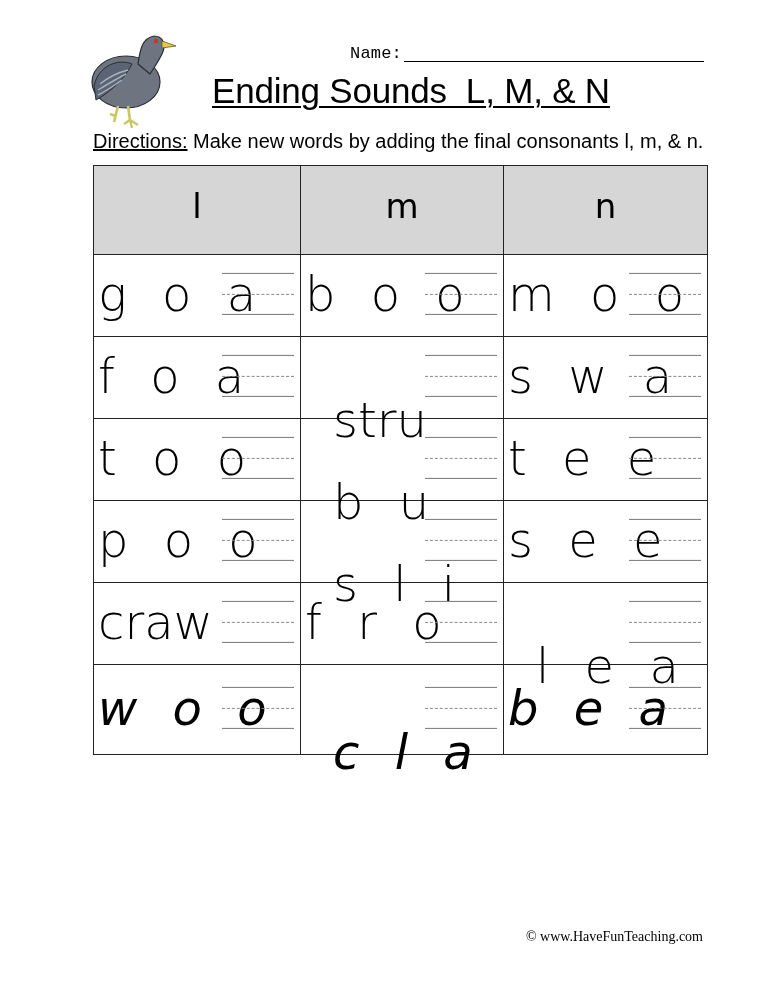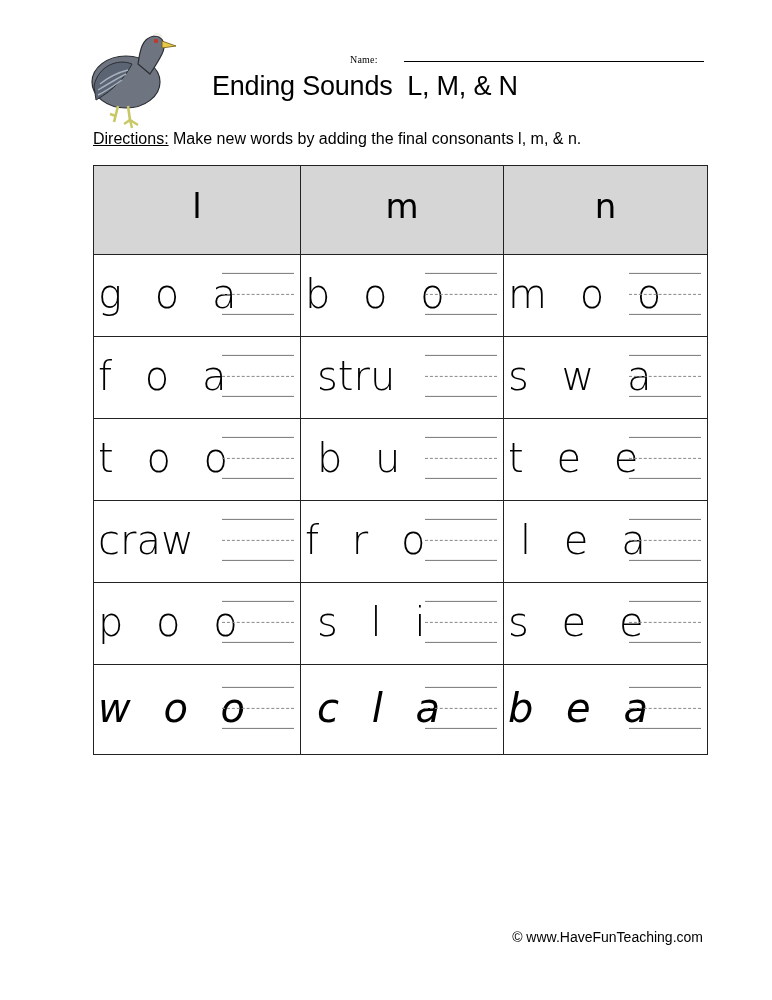--- a/index.html
+++ b/index.html
@@ -1,49 +1,49 @@
 <!DOCTYPE html>
 <html><head>
 <meta charset="utf-8">
 <style>
   html, body { margin: 0; padding: 0; background: #ffffff; }
   body { width: 772px; height: 1000px; position: relative; overflow: hidden;
          font-family: "Liberation Sans", sans-serif; color: #000; }
   .bird { position: absolute; left: 80px; top: 24px; width: 100px; height: 106px; }
-  .name-label { position: absolute; left: 350px; top: 54px; font-size: 10px;
-                font-family: Liberation Serif, serif; letter-spacing: 0.2px; }
+  .name-label { position: absolute; left: 350px; top: 44px; font-size: 17px;
+                font-family: Liberation Mono, monospace; letter-spacing: 0.2px; }
   .name-line { position: absolute; left: 404px; top: 61px; width: 300px; height: 0;
                border-top: 1.5px solid #000; }
-  .title { position: absolute; left: 212px; top: 71px; font-size: 27px;
-           text-decoration-thickness: 1.5px;
+  .title { position: absolute; left: 212px; top: 71px; font-size: 35px;
+           text-decoration: underline; text-decoration-thickness: 1.5px;
            text-underline-offset: 3px; white-space: pre; letter-spacing: -0.2px; }
-  .directions { position: absolute; left: 93px; top: 130px; font-size: 16px; white-space: pre; }
+  .directions { position: absolute; left: 93px; top: 130px; font-size: 20px; white-space: pre; }
   .directions .lbl { text-decoration: underline; }
   table.ws { position: absolute; left: 93px; top: 165px; width: 614px;
              border-collapse: collapse; table-layout: fixed; }
   table.ws th, table.ws td { border: 1.5px solid #222; padding: 0; position: relative; }
   table.ws th { background: #d6d6d6; height: 88px; font-weight: normal;
                 font-family: "DejaVu Sans", sans-serif; font-size: 34px; }
   table.ws th .hl { position: relative; top: -4px; }
   table.ws td { height: 81px; }
   table.ws tr.tall td { height: 89px; font-style: italic; }
   .word { position: absolute; left: 4px; top: 50%; transform: translateY(-54%);
-          font-family: "DejaVu Sans", sans-serif; font-size: 40px; letter-spacing: 10px;
+          font-family: "DejaVu Sans", sans-serif; font-size: 48px; letter-spacing: 10px;
           white-space: pre; font-weight: 300; }
-  .word.indent { left: 16px; }
+  .word.indent { left: 32px; margin-top: 44px; }
   .word.tight { letter-spacing: 0px; }
   .lines { position: absolute; right: 6px; width: 72px; top: 50%; height: 42px;
            transform: translateY(-55%); }
   .lines .top, .lines .bot { position: absolute; left: 0; right: 0; height: 0;
                              border-top: 1.2px solid #777; }
   .lines .top { top: 0; }
   .lines .bot { bottom: 0; }
   .lines .mid { position: absolute; left: 0; right: 0; top: 50%; height: 0;
                 border-top: 1px dashed #888; }
-  .footer { position: absolute; right: 69px; top: 929px; font-size: 14px; }
+  .footer { position: absolute; right: 69px; top: 929px; font-size: 14px; font-family: Liberation Serif, serif; }
 </style>
 </head>
 <body>
 
 <div class="bird">
   <svg width="100" height="106" viewBox="0 0 100 106">
 
     <ellipse cx="46" cy="58" rx="34" ry="26" fill="#6f7580" stroke="#2a2d33" stroke-width="1.2"></ellipse>
 
     <path d="M14 62 C18 42 38 34 52 40 C46 52 34 66 16 76 Z" fill="#5a6472" stroke="#2a2d33" stroke-width="1"></path>
@@ -158,63 +158,63 @@
           <span class="word">t e e</span>
           <div class="lines">
             <div class="top"></div>
             <div class="mid"></div>
             <div class="bot"></div>
           </div>
         </td>
     </tr>
     <tr>
       <td>
+          <span class="word">p o o</span>
+          <div class="lines">
+            <div class="top"></div>
+            <div class="mid"></div>
+            <div class="bot"></div>
+          </div>
+        </td>
+      <td>
+          <span class="word indent">s l i</span>
+          <div class="lines">
+            <div class="top"></div>
+            <div class="mid"></div>
+            <div class="bot"></div>
+          </div>
+        </td>
+      <td>
+          <span class="word">s e e</span>
+          <div class="lines">
+            <div class="top"></div>
+            <div class="mid"></div>
+            <div class="bot"></div>
+          </div>
+        </td>
+    </tr>
+    <tr>
+      <td>
           <span class="word tight">craw</span>
           <div class="lines">
             <div class="top"></div>
             <div class="mid"></div>
             <div class="bot"></div>
           </div>
         </td>
       <td>
           <span class="word">f r o</span>
           <div class="lines">
             <div class="top"></div>
             <div class="mid"></div>
             <div class="bot"></div>
           </div>
         </td>
       <td>
           <span class="word indent">l e a</span>
-          <div class="lines">
-            <div class="top"></div>
-            <div class="mid"></div>
-            <div class="bot"></div>
-          </div>
-        </td>
-    </tr>
-    <tr>
-      <td>
-          <span class="word">p o o</span>
-          <div class="lines">
-            <div class="top"></div>
-            <div class="mid"></div>
-            <div class="bot"></div>
-          </div>
-        </td>
-      <td>
-          <span class="word indent">s l i</span>
-          <div class="lines">
-            <div class="top"></div>
-            <div class="mid"></div>
-            <div class="bot"></div>
-          </div>
-        </td>
-      <td>
-          <span class="word">s e e</span>
           <div class="lines">
             <div class="top"></div>
             <div class="mid"></div>
             <div class="bot"></div>
           </div>
         </td>
     </tr>
     <tr class="tall">
       <td>
           <span class="word">w o o</span>

